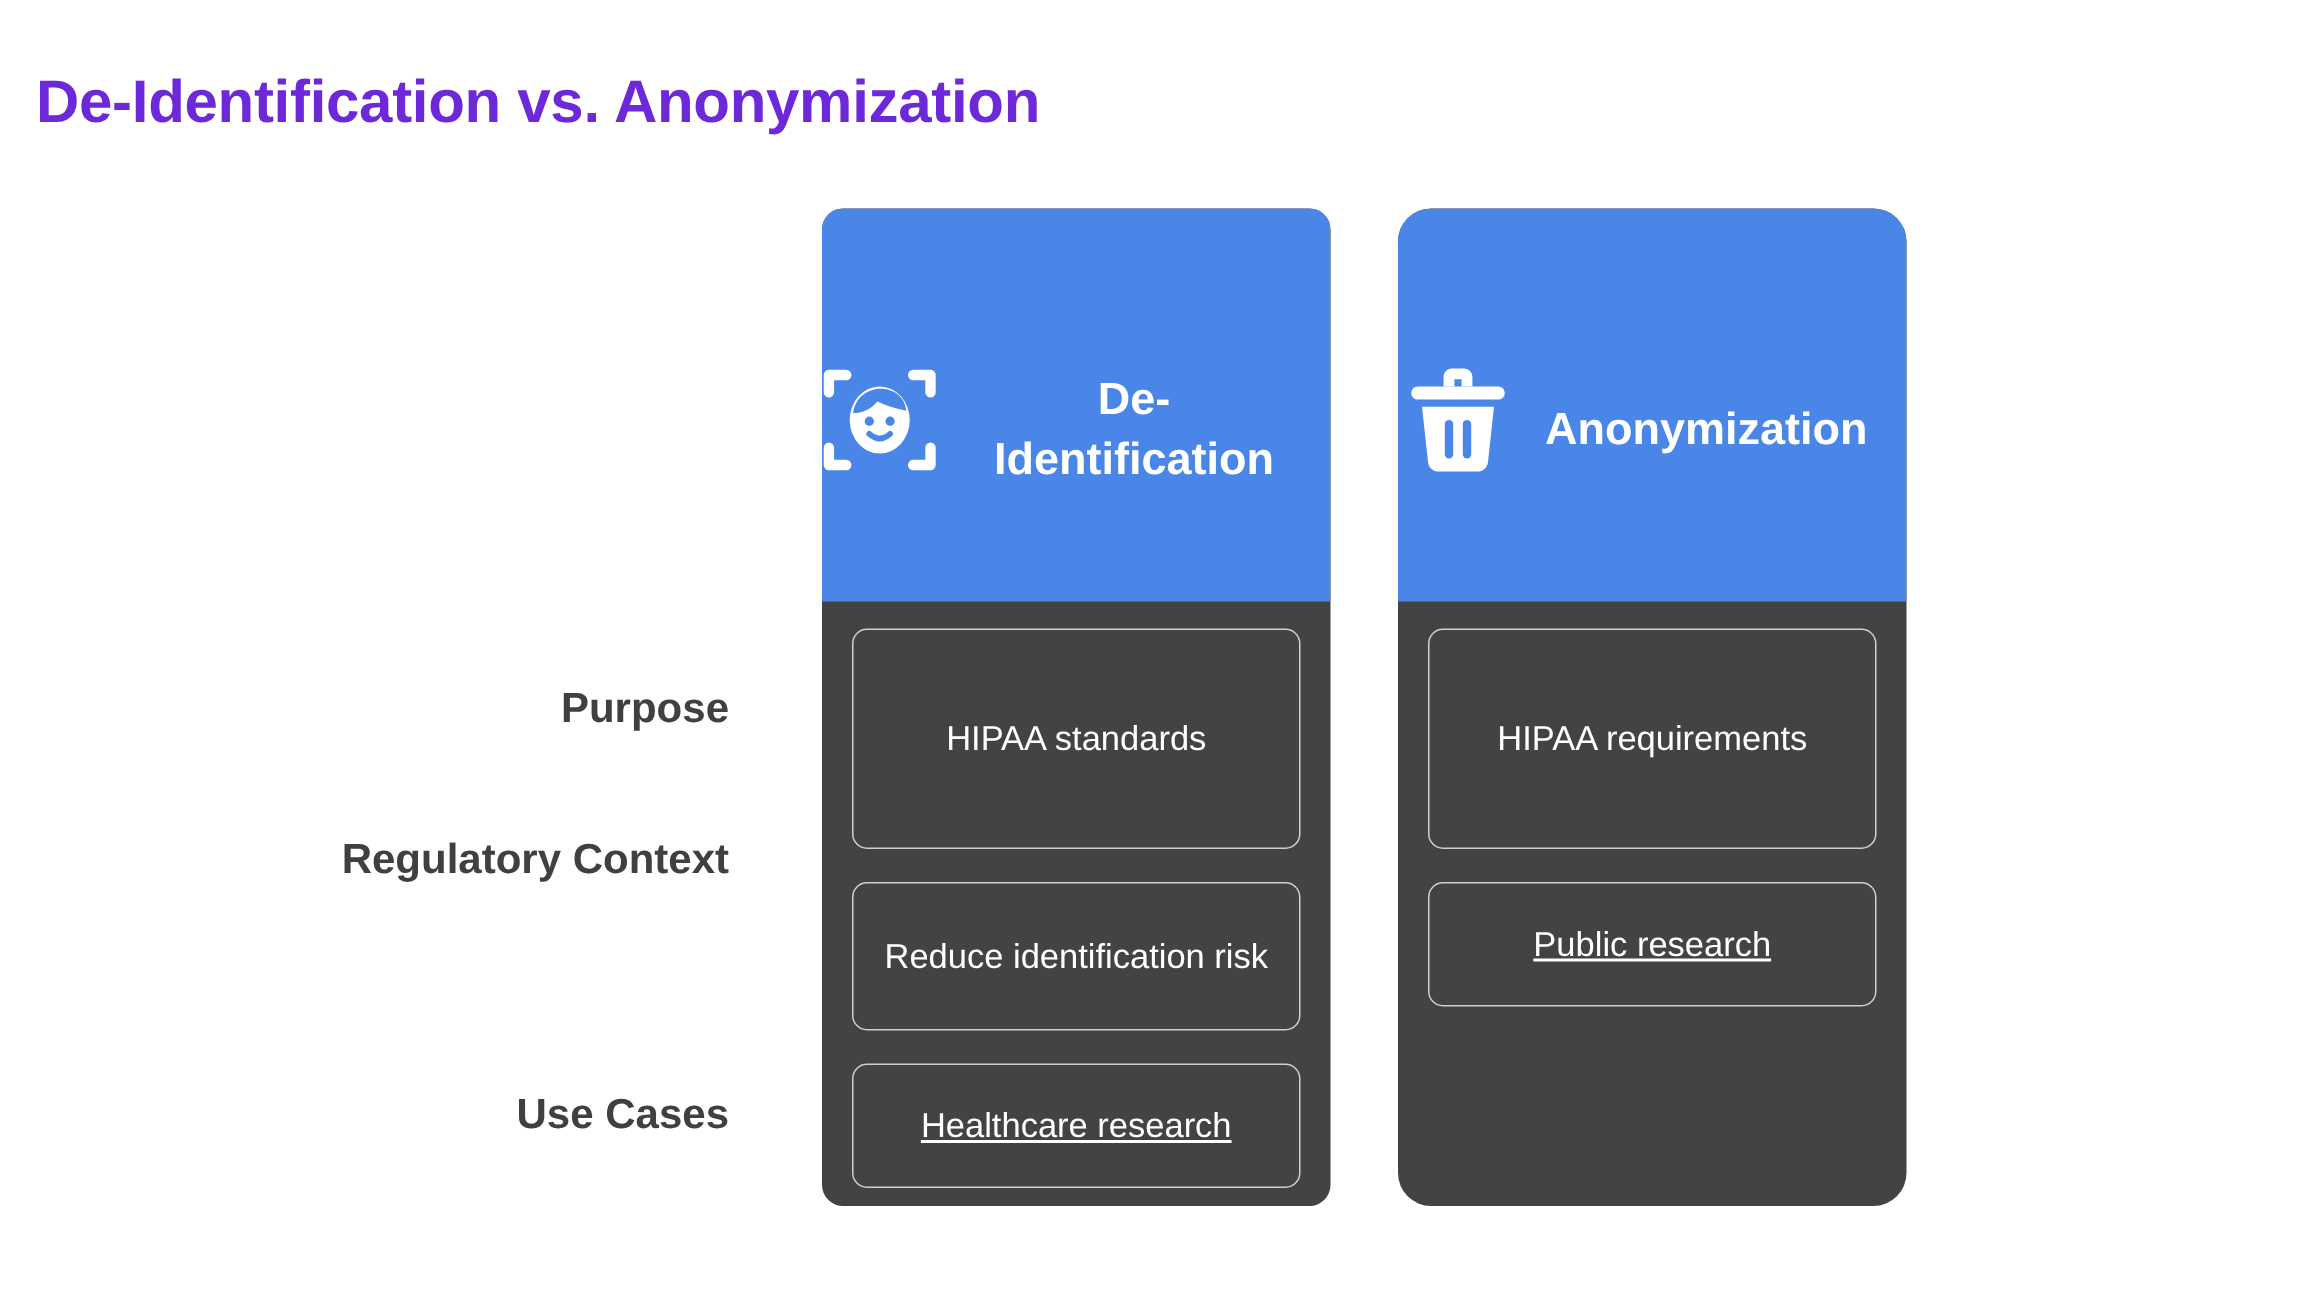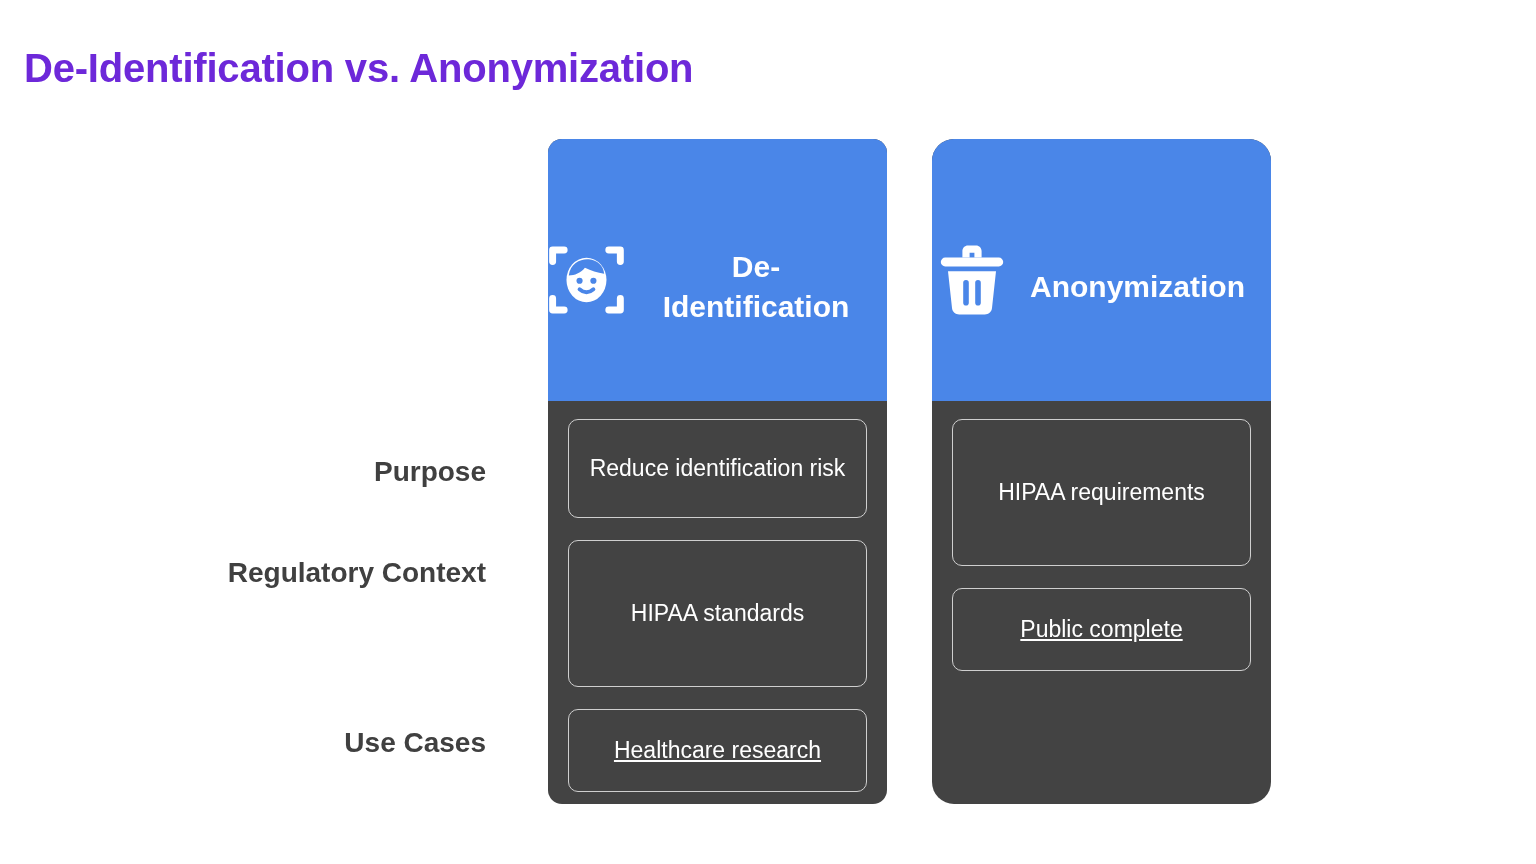--- a/index.html
+++ b/index.html
@@ -161,37 +161,37 @@
           </g>
           <ellipse cx="50" cy="50" rx="26" ry="29" fill="#ffffff"></ellipse>
           <path d="M27 44 C29 28 43 22 53 23 C64 24 72 31 73 42 C64 40 56 38 48 34 C42 41 35 44 27 44 Z" fill="#4a86e8"></path>
           <circle cx="41" cy="51" r="4" fill="#4a86e8"></circle>
           <circle cx="59" cy="51" r="4" fill="#4a86e8"></circle>
           <path d="M41 62 Q50 70 59 62" fill="none" stroke="#4a86e8" stroke-width="5" stroke-linecap="round"></path>
         </svg>
         <div class="card-title">De-Identification</div>
       </div>
       <div class="card-body">
+        <div class="cell h1">HIPAA standards</div>
         <div class="cell h0">Reduce identification risk</div>
-        <div class="cell h1">HIPAA standards</div>
         <div class="cell h2">Healthcare research</div>
       </div>
     </div>
 
     <div class="card col-1">
       <div class="card-header">
         <svg class="card-icon" viewBox="0 0 100 100">
           <path d="M38 14 C38 10 41 7 45 7 L55 7 C59 7 62 10 62 14 L62 22 L53 22 L53 16 L47 16 L47 22 L38 22 Z" fill="#ffffff"></path>
           <rect x="11" y="22" width="78" height="11" rx="5.5" fill="#ffffff"></rect>
           <path d="M20 39 L80 39 L75 85 C74.5 90 70.5 93 66 93 L34 93 C29.5 93 25.5 90 25 85 Z" fill="#ffffff"></path>
           <rect x="39" y="50" width="7" height="32" rx="3.5" fill="#4a86e8"></rect>
           <rect x="54" y="50" width="7" height="32" rx="3.5" fill="#4a86e8"></rect>
         </svg>
         <div class="card-title">Anonymization</div>
       </div>
       <div class="card-body">
         <div class="cell h1">HIPAA requirements</div>
-        <div class="cell h2">Public complete</div>
+        <div class="cell h2">Public research</div>
       </div>
     </div>
 
   </div>
 </div>
 
 </body></html>

